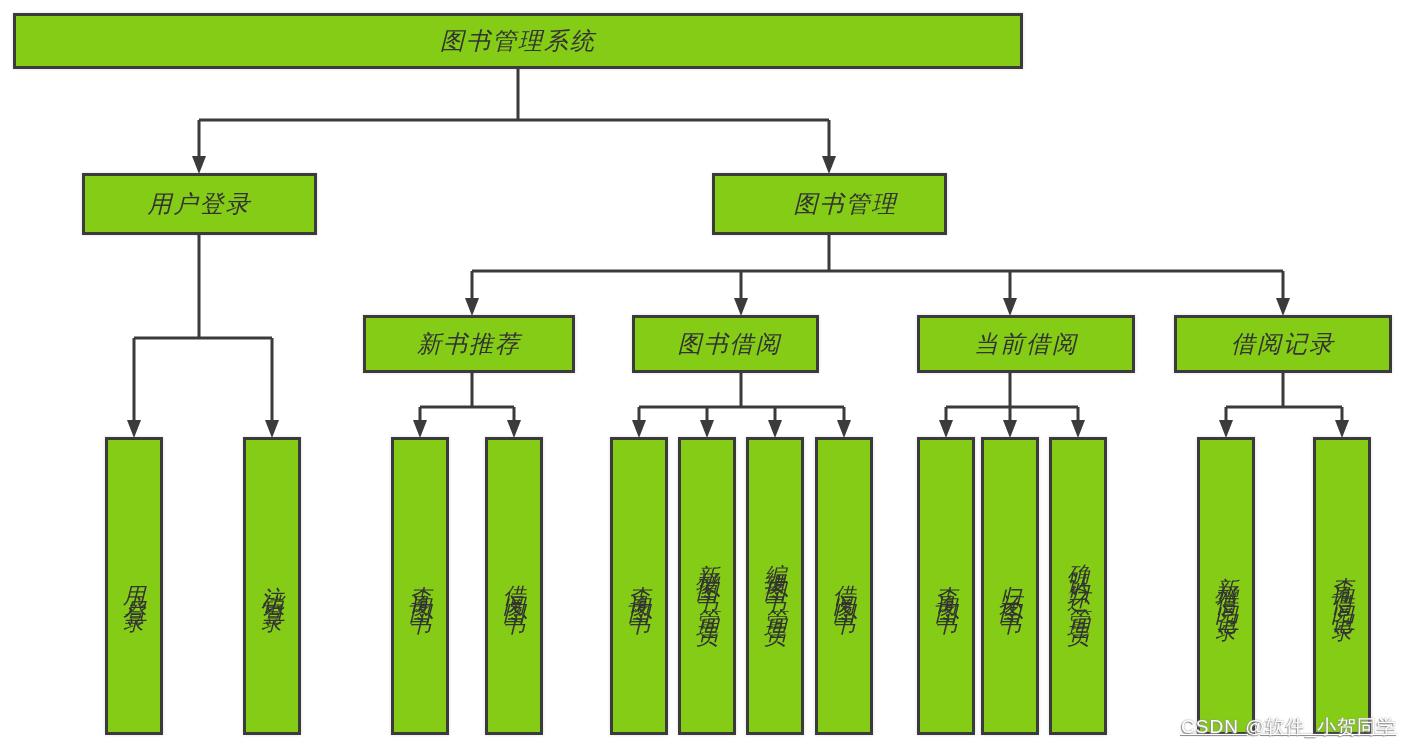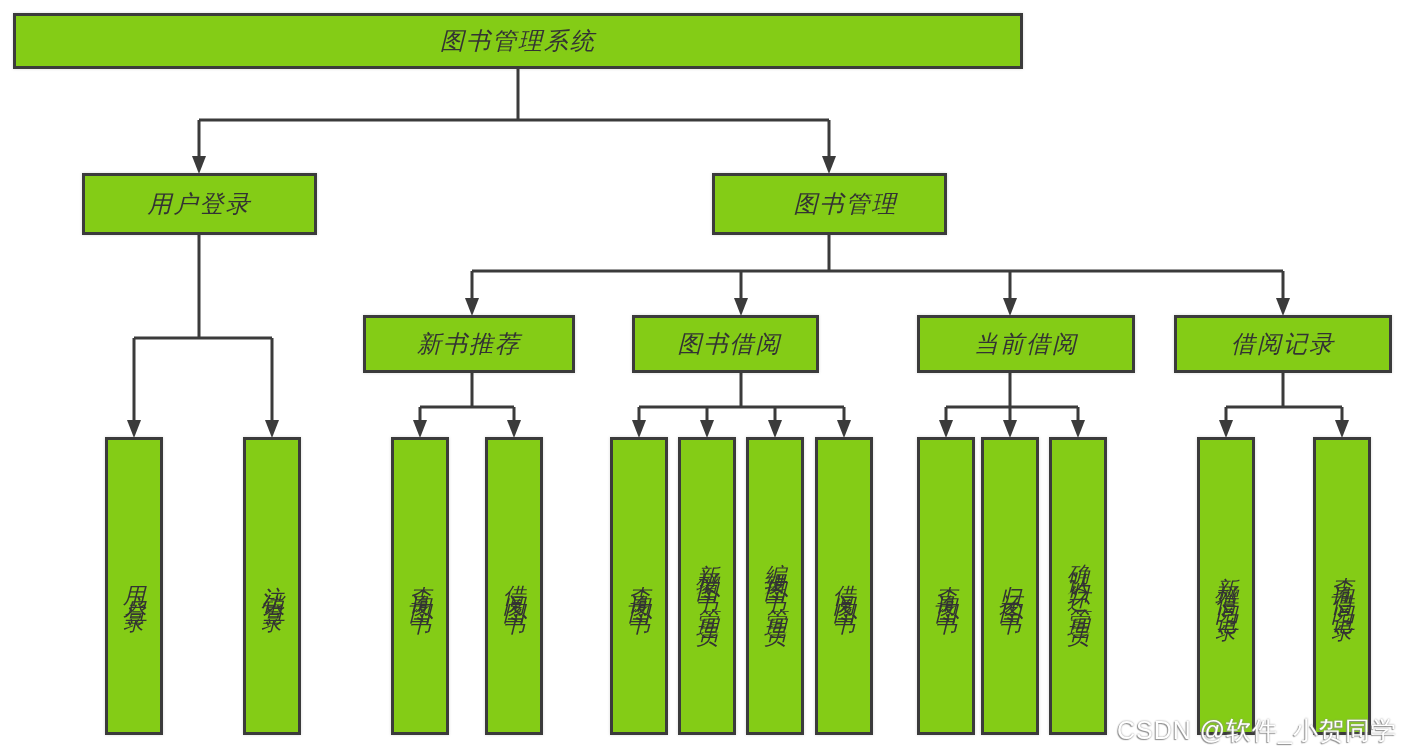--- a/index.html
+++ b/index.html
@@ -37,25 +37,26 @@
     text-orientation:mixed;
     font-size:22px;
     letter-spacing:9px;
     line-height:1;
     color:var(--text);
   }
   #watermark{
     position:absolute;
     right:8px;top:714px;
     z-index:2;
-    font-size:25px;
+    font-size:19px;
     letter-spacing:1px;
     color:var(--wm);
     text-shadow:-1px 1px 1px var(--wm-shadow),0 0 2px var(--wm-shadow);
     white-space:nowrap;
+    text-decoration:underline;
   }
 </style>
 </head>
 <body>
 
 <div id="canvas">
 
   <svg id="connectors" width="1405" height="747" viewBox="0 0 1405 747">
 
     <path d="M518 69 V120 M199 120 H829 M199 120 V157 M829 120 V157"></path>

